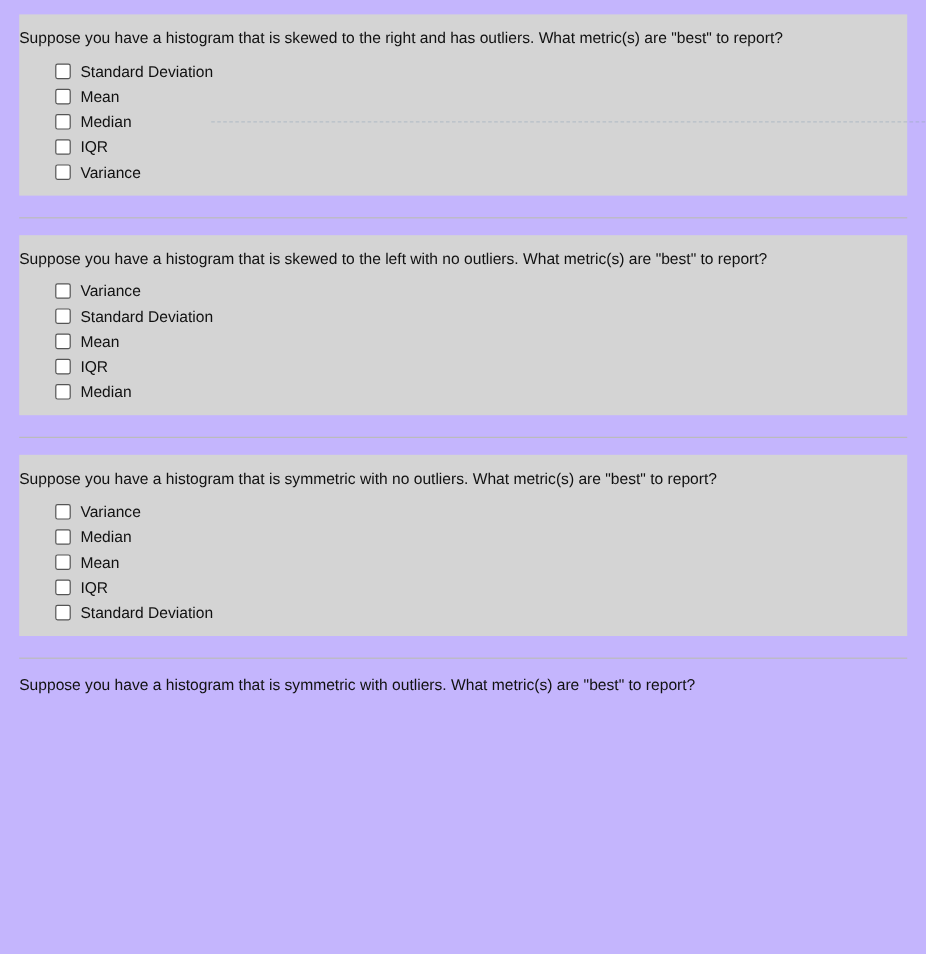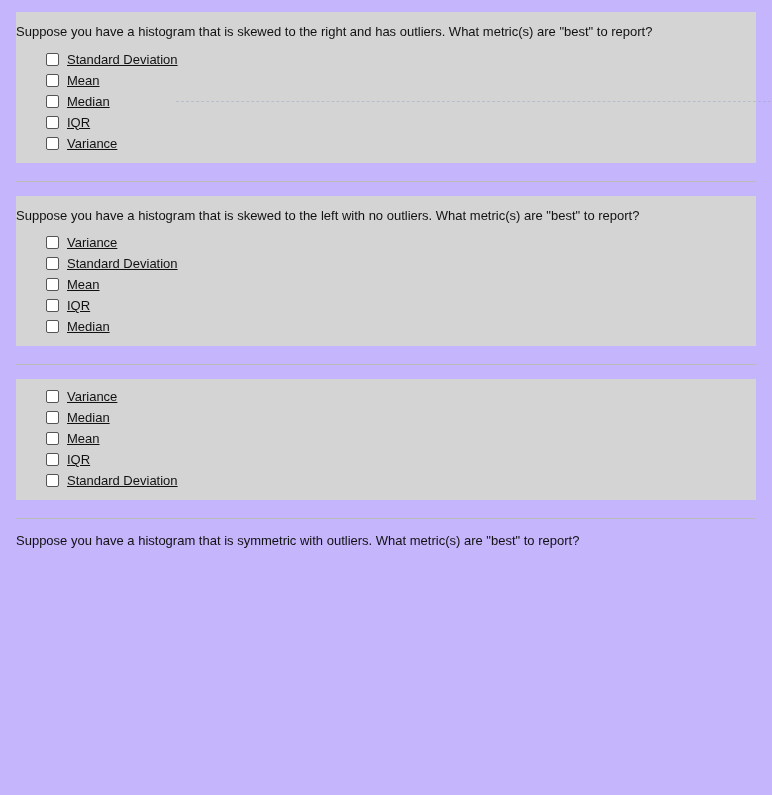--- a/index.html
+++ b/index.html
@@ -32,21 +32,20 @@
     .question-text {
       font-size: 13px;
       color: #111;
       line-height: 1.5;
       margin-bottom: 10px;
     }
 
     .options-list {
       list-style: none;
       padding-left: 30px;
-      text-decoration: underline;
     }
 
     .option-item {
       display: flex;
       align-items: center;
       margin-bottom: 6px;
       font-size: 13px;
       color: #111;
     }
 
@@ -142,20 +141,21 @@
       <li class="option-item">
         <span class="option-checkbox"></span>
         <span>Median</span>
       </li>
     </ul>
   </div>
 
   <hr class="divider">
 
   <div class="question-block">
+    <p class="question-text">Suppose you have a histogram that is symmetric with no outliers. What metric(s) are "best" to report?</p>
     <ul class="options-list">
       <li class="option-item">
         <span class="option-checkbox"></span>
         <span>Variance</span>
       </li>
       <li class="option-item">
         <span class="option-checkbox"></span>
         <span>Median</span>
       </li>
       <li class="option-item">

